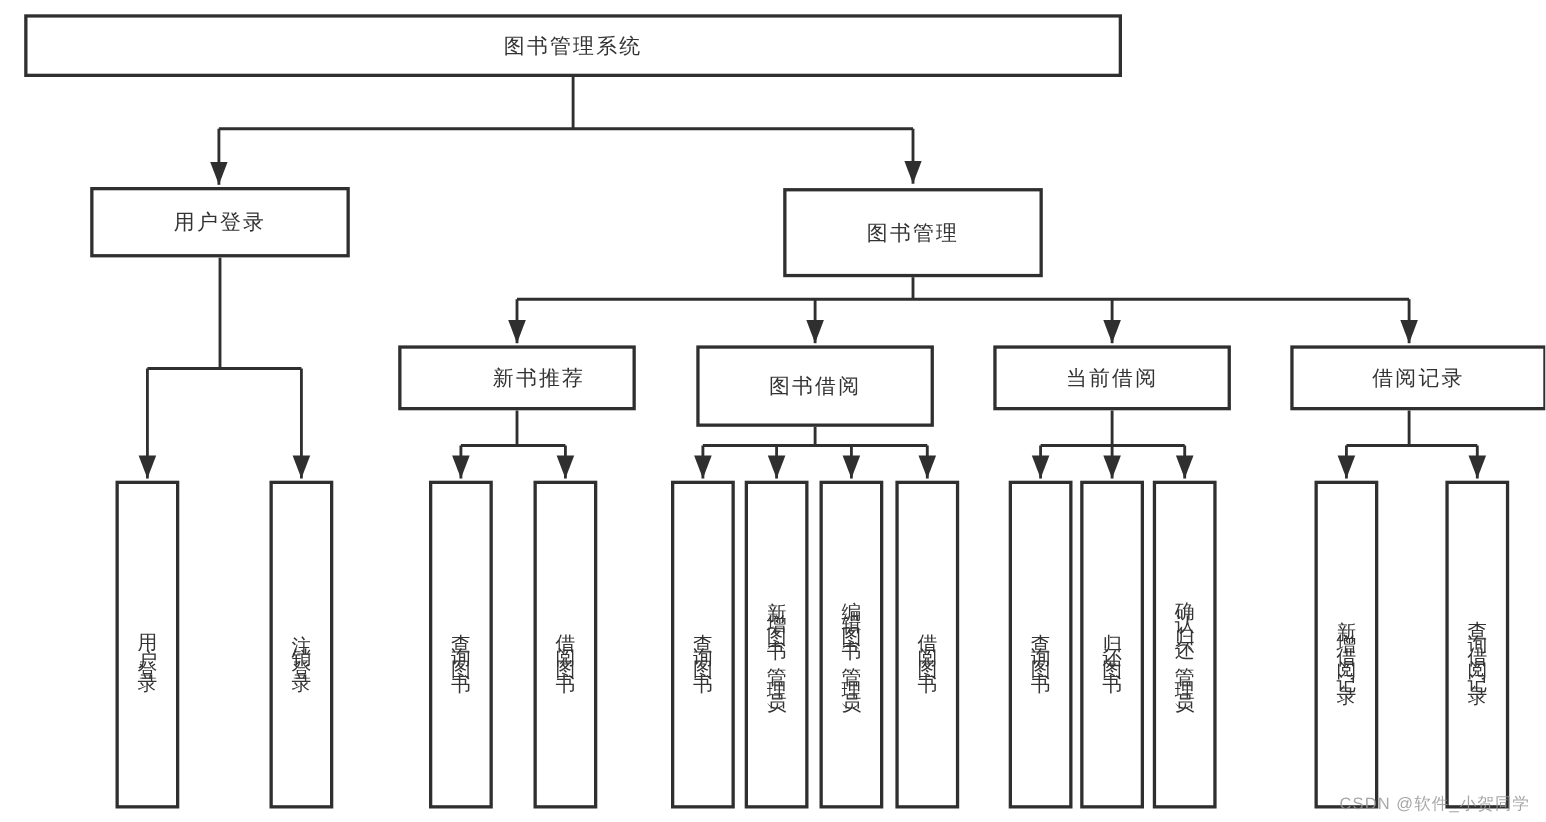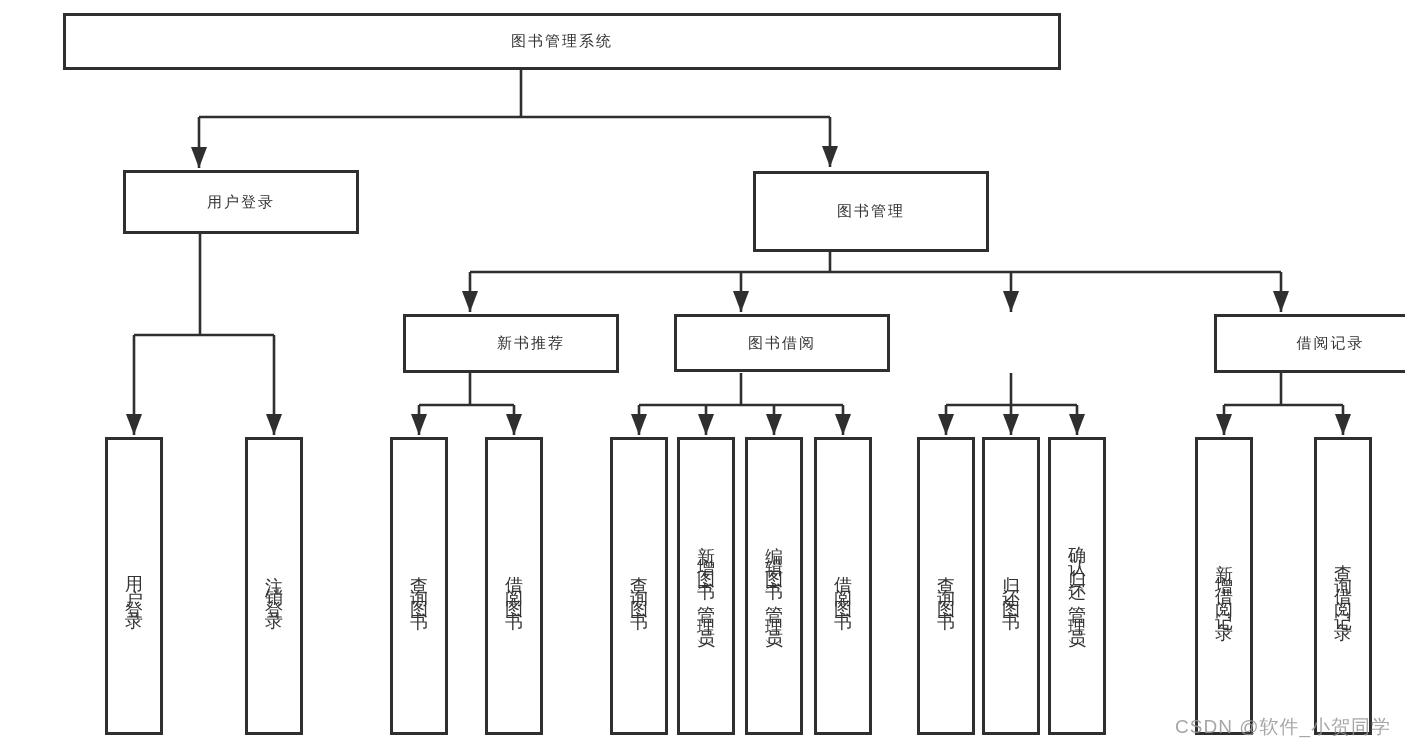--- a/index.html
+++ b/index.html
@@ -28,37 +28,36 @@
     box-sizing: border-box;
     border: 3px solid #2f2f2f;
     background: #ffffff;
     color: #333333;
     display: flex;
     align-items: center;
     justify-content: center;
     z-index: 2;
   }
   .box.h {
-    font-size: 15px;
+    font-size: 19px;
     letter-spacing: 2px;
     white-space: nowrap;
-    margin-left: 41px;
   }
   .box.v {
     writing-mode: vertical-rl;
     text-orientation: mixed;
     font-size: 18px;
     letter-spacing: 12px;
     line-height: 1;
   }
   .watermark {
     position: absolute;
     right: 14px;
     bottom: 7px;
-    font-size: 19px;
+    font-size: 15px;
     color: rgba(150, 150, 150, 0.85);
     letter-spacing: 1px;
     z-index: 3;
     white-space: nowrap;
     margin-top: 40px;
   }
 </style>
 </head>
 <body>
 
@@ -113,21 +112,22 @@
       <path d="M1343,405 L1343,435" marker-end="url(#arw)"></path>
     </g>
   </svg>
 
   <div class="box h" style="left:22px; top:13px; width:998px; height:57px;">图书管理系统</div>
 
   <div class="box h" style="left:82px; top:170px; width:236px; height:64px;">用户登录</div>
   <div class="box h" style="left:712px; top:171px; width:236px; height:81px;">图书管理</div>
 
   <div class="box h" style="left:362px; top:314px; width:216px; height:59px;padding-left:40px;">新书推荐</div>
-  <div class="box h" style="left:633px; top:314px; width:216px; height:58px;">图书借阅</div>
+  <div class="box h" style="left:633px; top:314px; width:216px; height:74px;">图书借阅</div>
+  <div class="box h" style="left:903px; top:314px; width:216px; height:59px;">当前借阅</div>
   <div class="box h" style="left:1173px; top:314px; width:233px; height:59px;">借阅记录</div>
 
   <div class="box v" style="left:105px; top:437px; width:58px; height:298px;">用户登录</div>
   <div class="box v" style="left:245px; top:437px; width:58px; height:298px;">注销登录</div>
 
   <div class="box v" style="left:390px; top:437px; width:58px; height:298px;">查询图书</div>
   <div class="box v" style="left:485px; top:437px; width:58px; height:298px;">借阅图书</div>
 
   <div class="box v" style="left:610px; top:437px; width:58px; height:298px;">查询图书</div>
   <div class="box v" style="left:677px; top:437px; width:58px; height:298px;">新增图书（管理员）</div>

